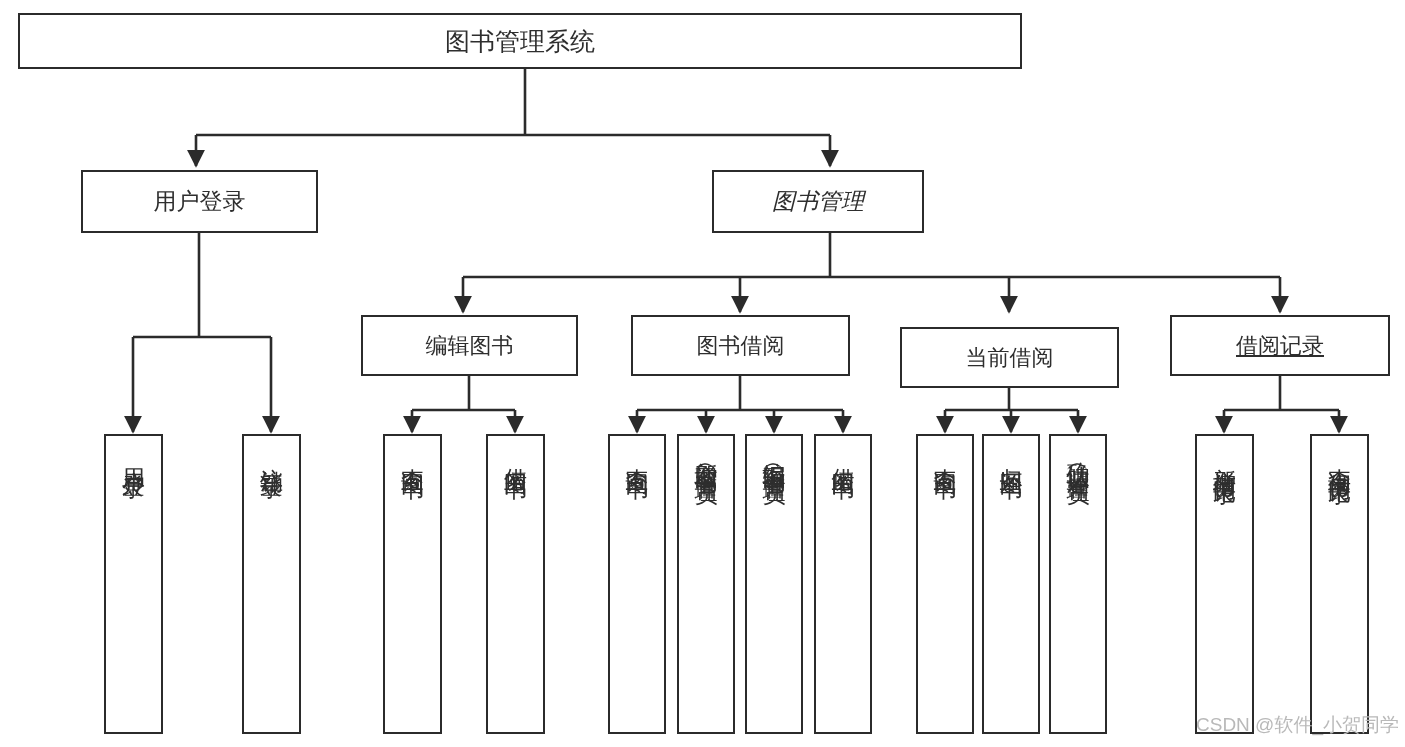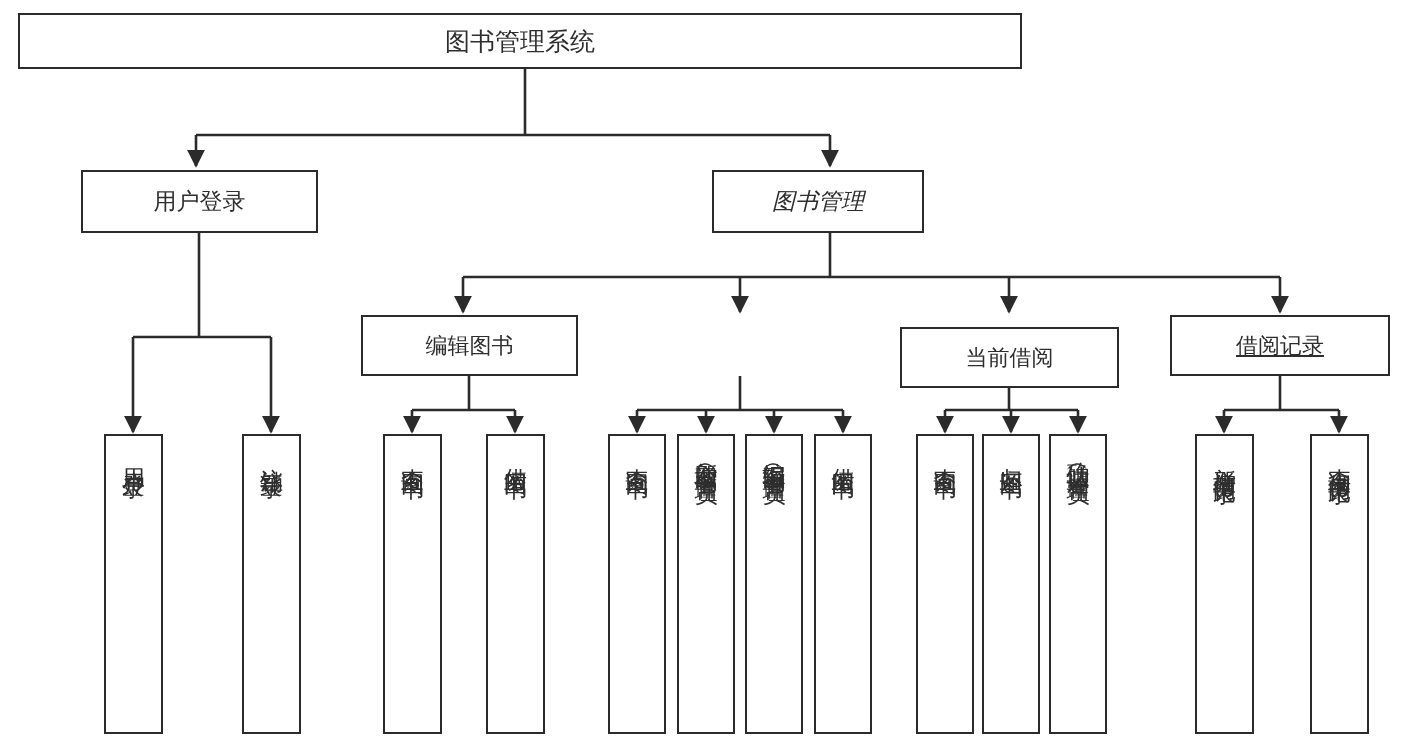--- a/index.html
+++ b/index.html
@@ -135,20 +135,23 @@
   <div class="node lvl2" style="left:81px; top:170px; width:237px; height:63px;">
     <span>用户登录</span>
   </div>
   <div class="node lvl2" style="left:712px; top:170px; width:212px; height:63px;font-style:italic;">
     <span>图书管理</span>
   </div>
 
   <div class="node lvl3" style="left:361px; top:315px; width:217px; height:61px;">
     <span>编辑图书</span>
   </div>
+  <div class="node lvl3" style="left:631px; top:315px; width:219px; height:61px;">
+    <span>图书借阅</span>
+  </div>
   <div class="node lvl3" style="left:900px; top:327px; width:219px; height:61px;">
     <span>当前借阅</span>
   </div>
   <div class="node lvl3" style="left:1170px; top:315px; width:220px; height:61px;text-decoration:underline;">
     <span>借阅记录</span>
   </div>
 
   <div class="node leaf" style="left:104px; top:434px; width:59px; height:300px;">
     <span class="vtext">用户登录</span>
   </div>
@@ -186,14 +189,15 @@
     <span class="vtext">确认归还（管理员）</span>
   </div>
 
   <div class="node leaf" style="left:1195px; top:434px; width:59px; height:300px;">
     <span class="vtext">新增借阅记录</span>
   </div>
   <div class="node leaf" style="left:1310px; top:434px; width:59px; height:300px;">
     <span class="vtext">查询借阅记录</span>
   </div>
 
+  <div class="watermark">CSDN @软件_小贺同学</div>
 
 </div>
 
 </body></html>

